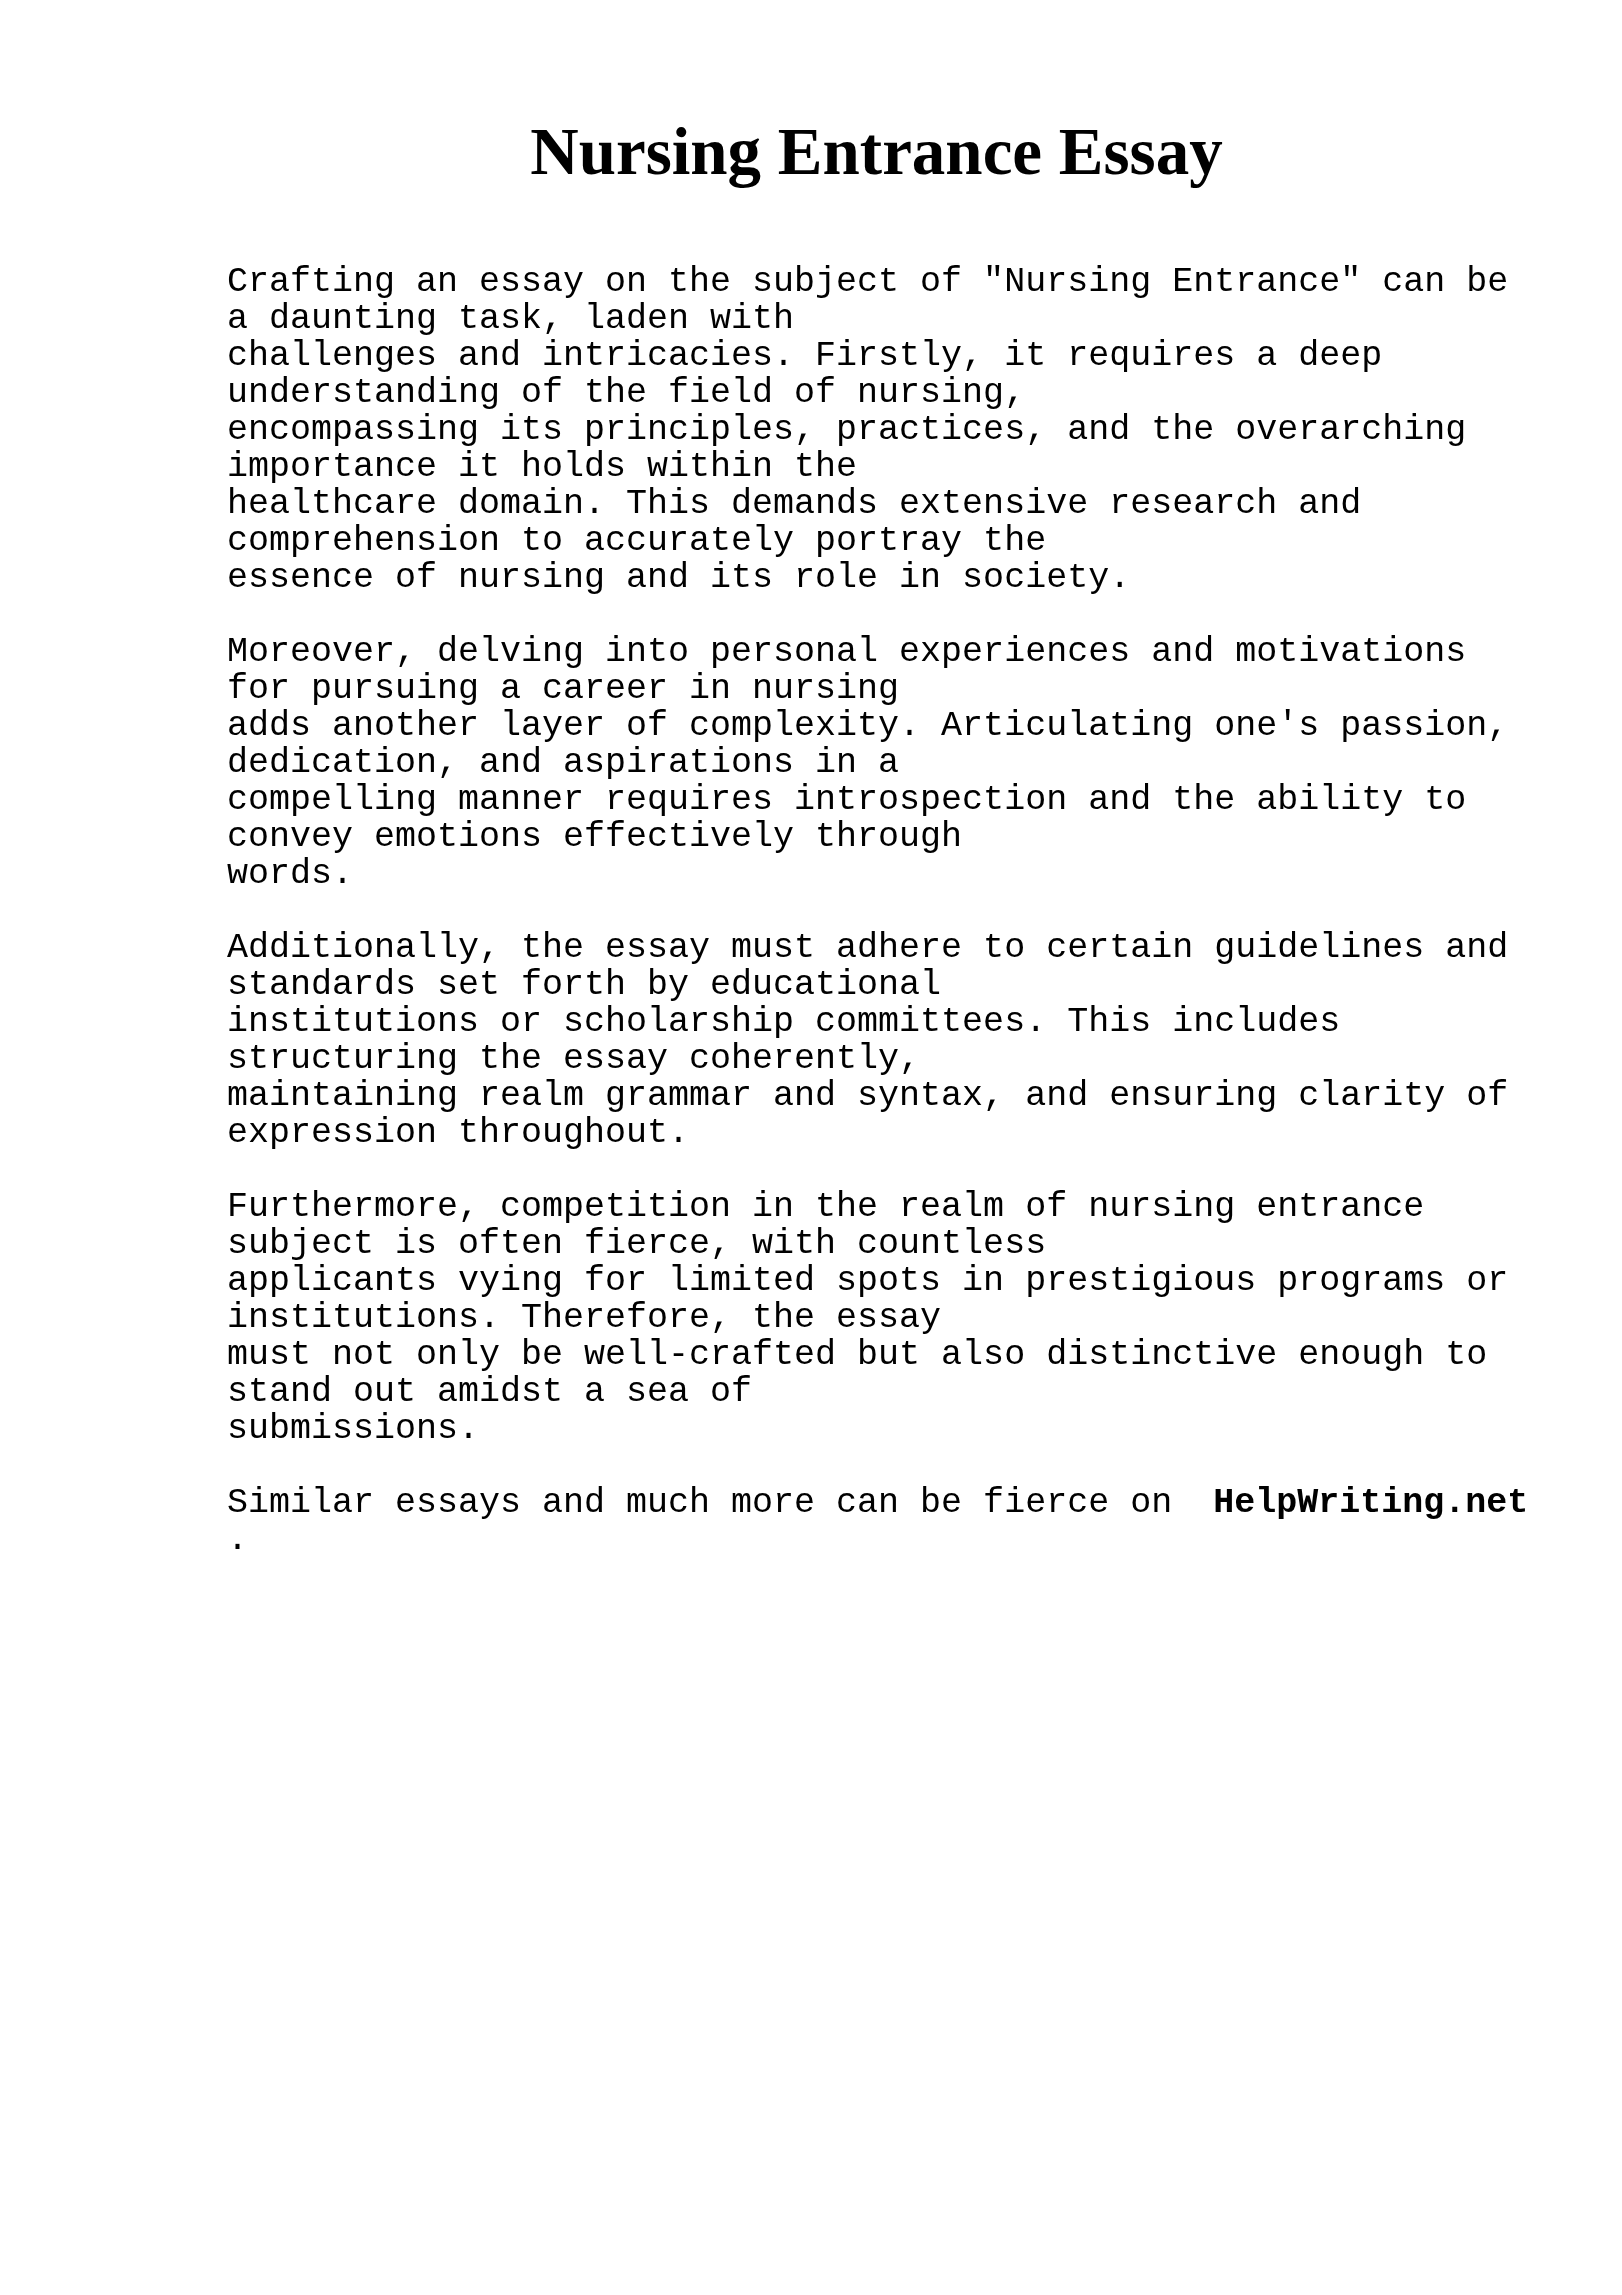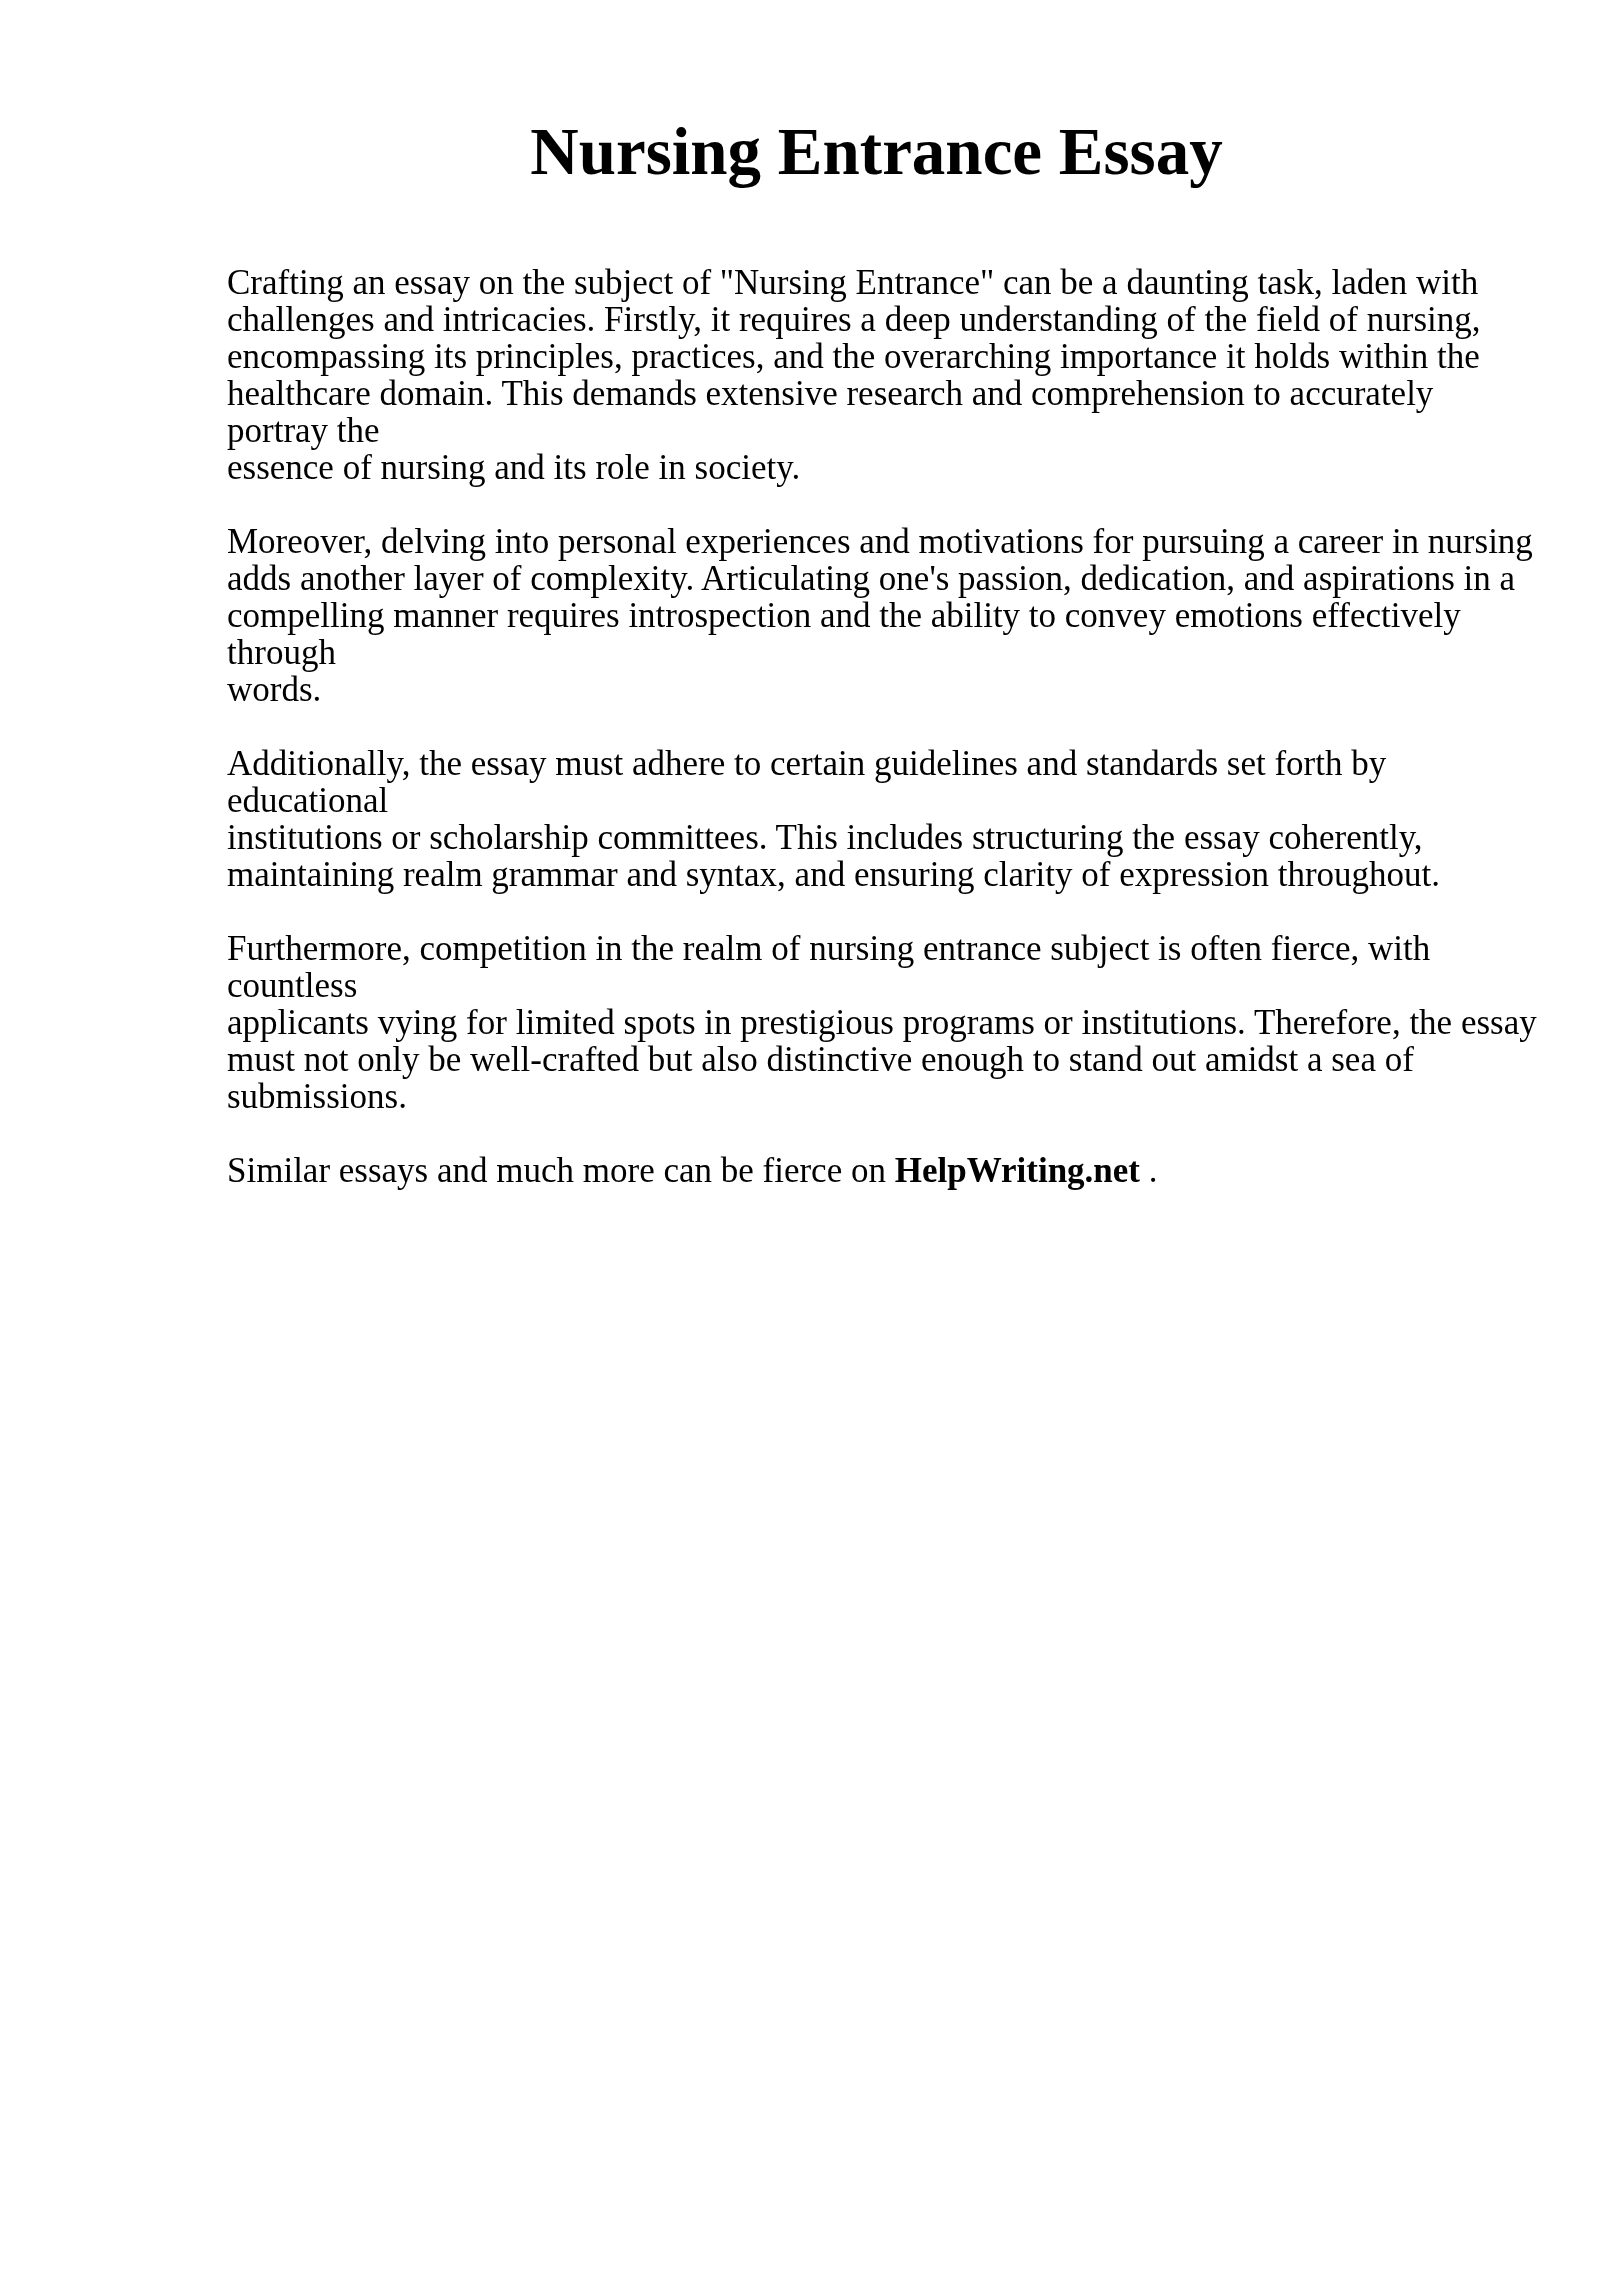--- a/index.html
+++ b/index.html
@@ -29,23 +29,25 @@
   }
   .content {
     margin: 74px 0 0 227px;
     width: 1315px;
     font-size: 35px;
     line-height: 37px;
   }
   .para {
     margin: 0 0 37px 0;
     white-space: pre-line; 
+    font-family: Liberation Mono, monospace;
   }
   .brand {
     font-weight: 700;
+    margin-left: 20px;
   }
 </style>
 </head>
 <body>
 
 <div class="page">
   <h1 class="title">Nursing Entrance Essay</h1>
 
   <div class="content">
     <p class="para">Crafting an essay on the subject of "Nursing Entrance" can be a daunting task, laden with

